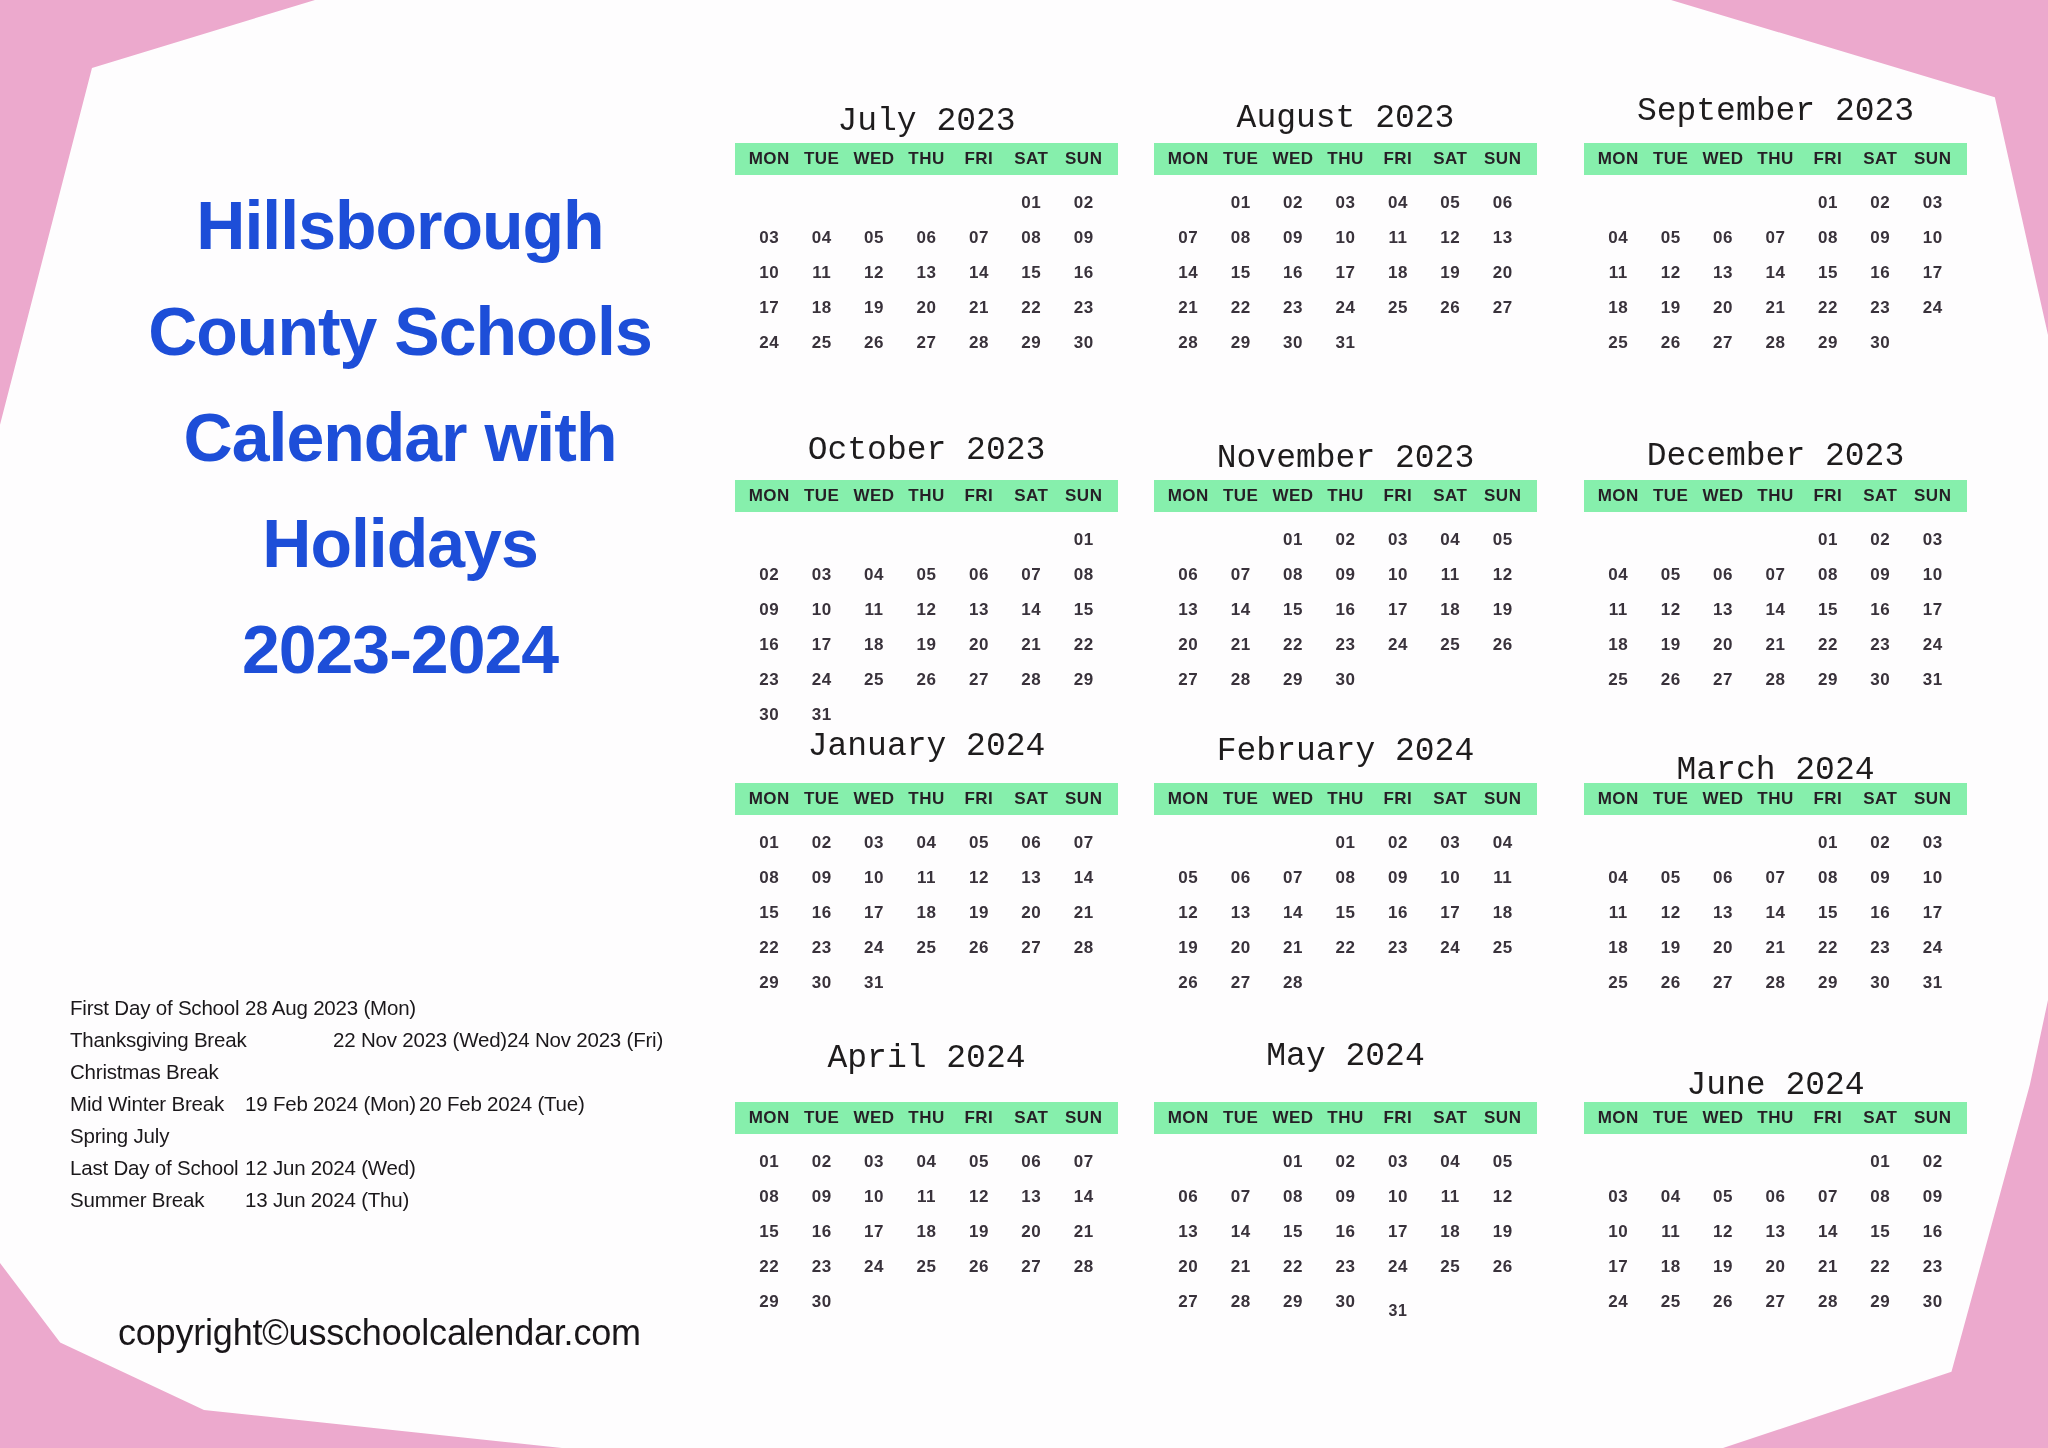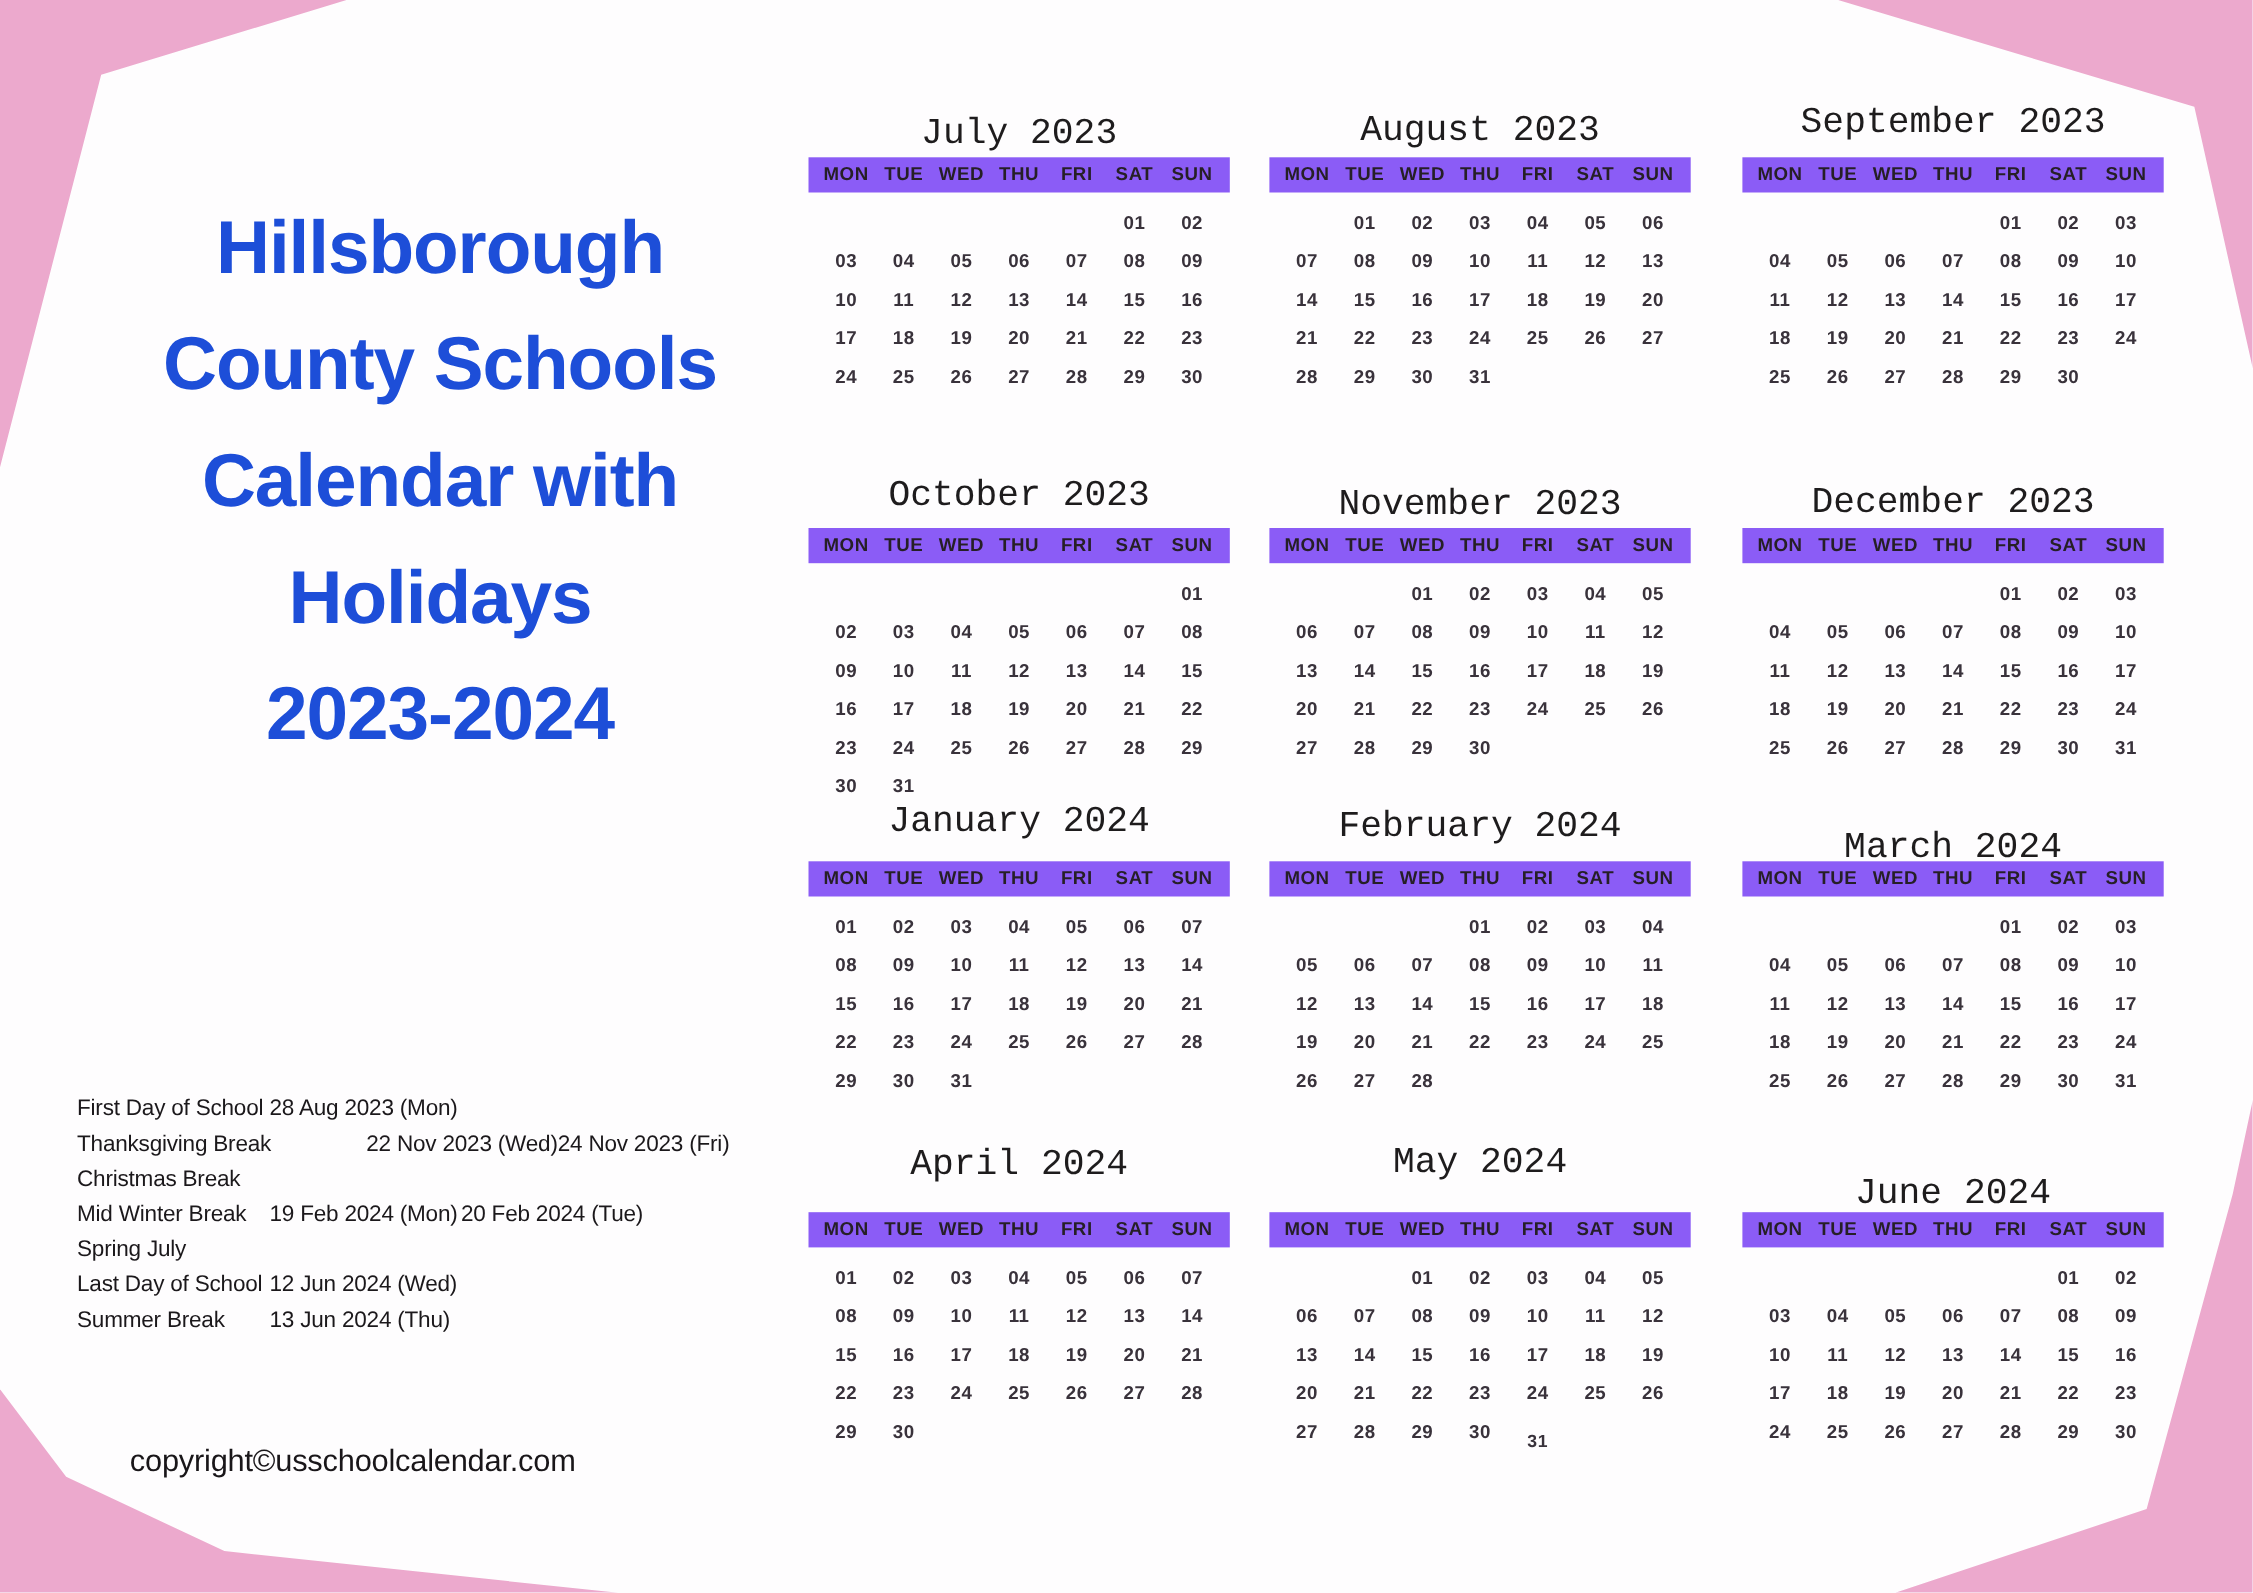--- a/index.html
+++ b/index.html
@@ -32,33 +32,33 @@
     position: absolute; left: 70px; top: 992px; width: 660px;
     font-size: 20.5px; color: #1b181b; letter-spacing: -0.2px;
   }
   .hrow { display: flex; line-height: 32px; white-space: nowrap; }
   .hrow .hlabel { width: 175px; flex: none; }
   .hrow .hdates { display: flex; flex: 1; }
   .hrow .hd1 { min-width: 174px; }
   .hrow.hrow1 .hdates { padding-left: 88px; }
   .copyright {
     position: absolute; left: 118px; top: 1312px;
-    font-size: 28px; color: #191619; letter-spacing: -0.2px;
+    font-size: 36px; color: #191619; letter-spacing: -0.2px;
   }
 
   
   .month { position: absolute; }
   .mtitle {
     font-family: Liberation Mono, monospace;
     font-size: 33px; color: #1e1c1d; text-align: center;
     font-weight: 500; overflow: visible;
   }
   .band {
     display: flex; height: 32px; padding: 0 8px;
-    background: #8b5cf6; align-items: center;
+    background: #86efac; align-items: center;
   }
   .band .h {
     flex: 1; text-align: center; font-weight: 700;
     font-size: 17px; letter-spacing: 0.5px; color: #261f26;
   }
   .weeks { margin-top: 10px; }
   .wk { display: flex; height: 35px; padding: 0 8px; align-items: center; }
   .wk .d {
     flex: 1; text-align: center; font-size: 17px;
     font-weight: 600; color: #39323b; letter-spacing: 0.5px;

